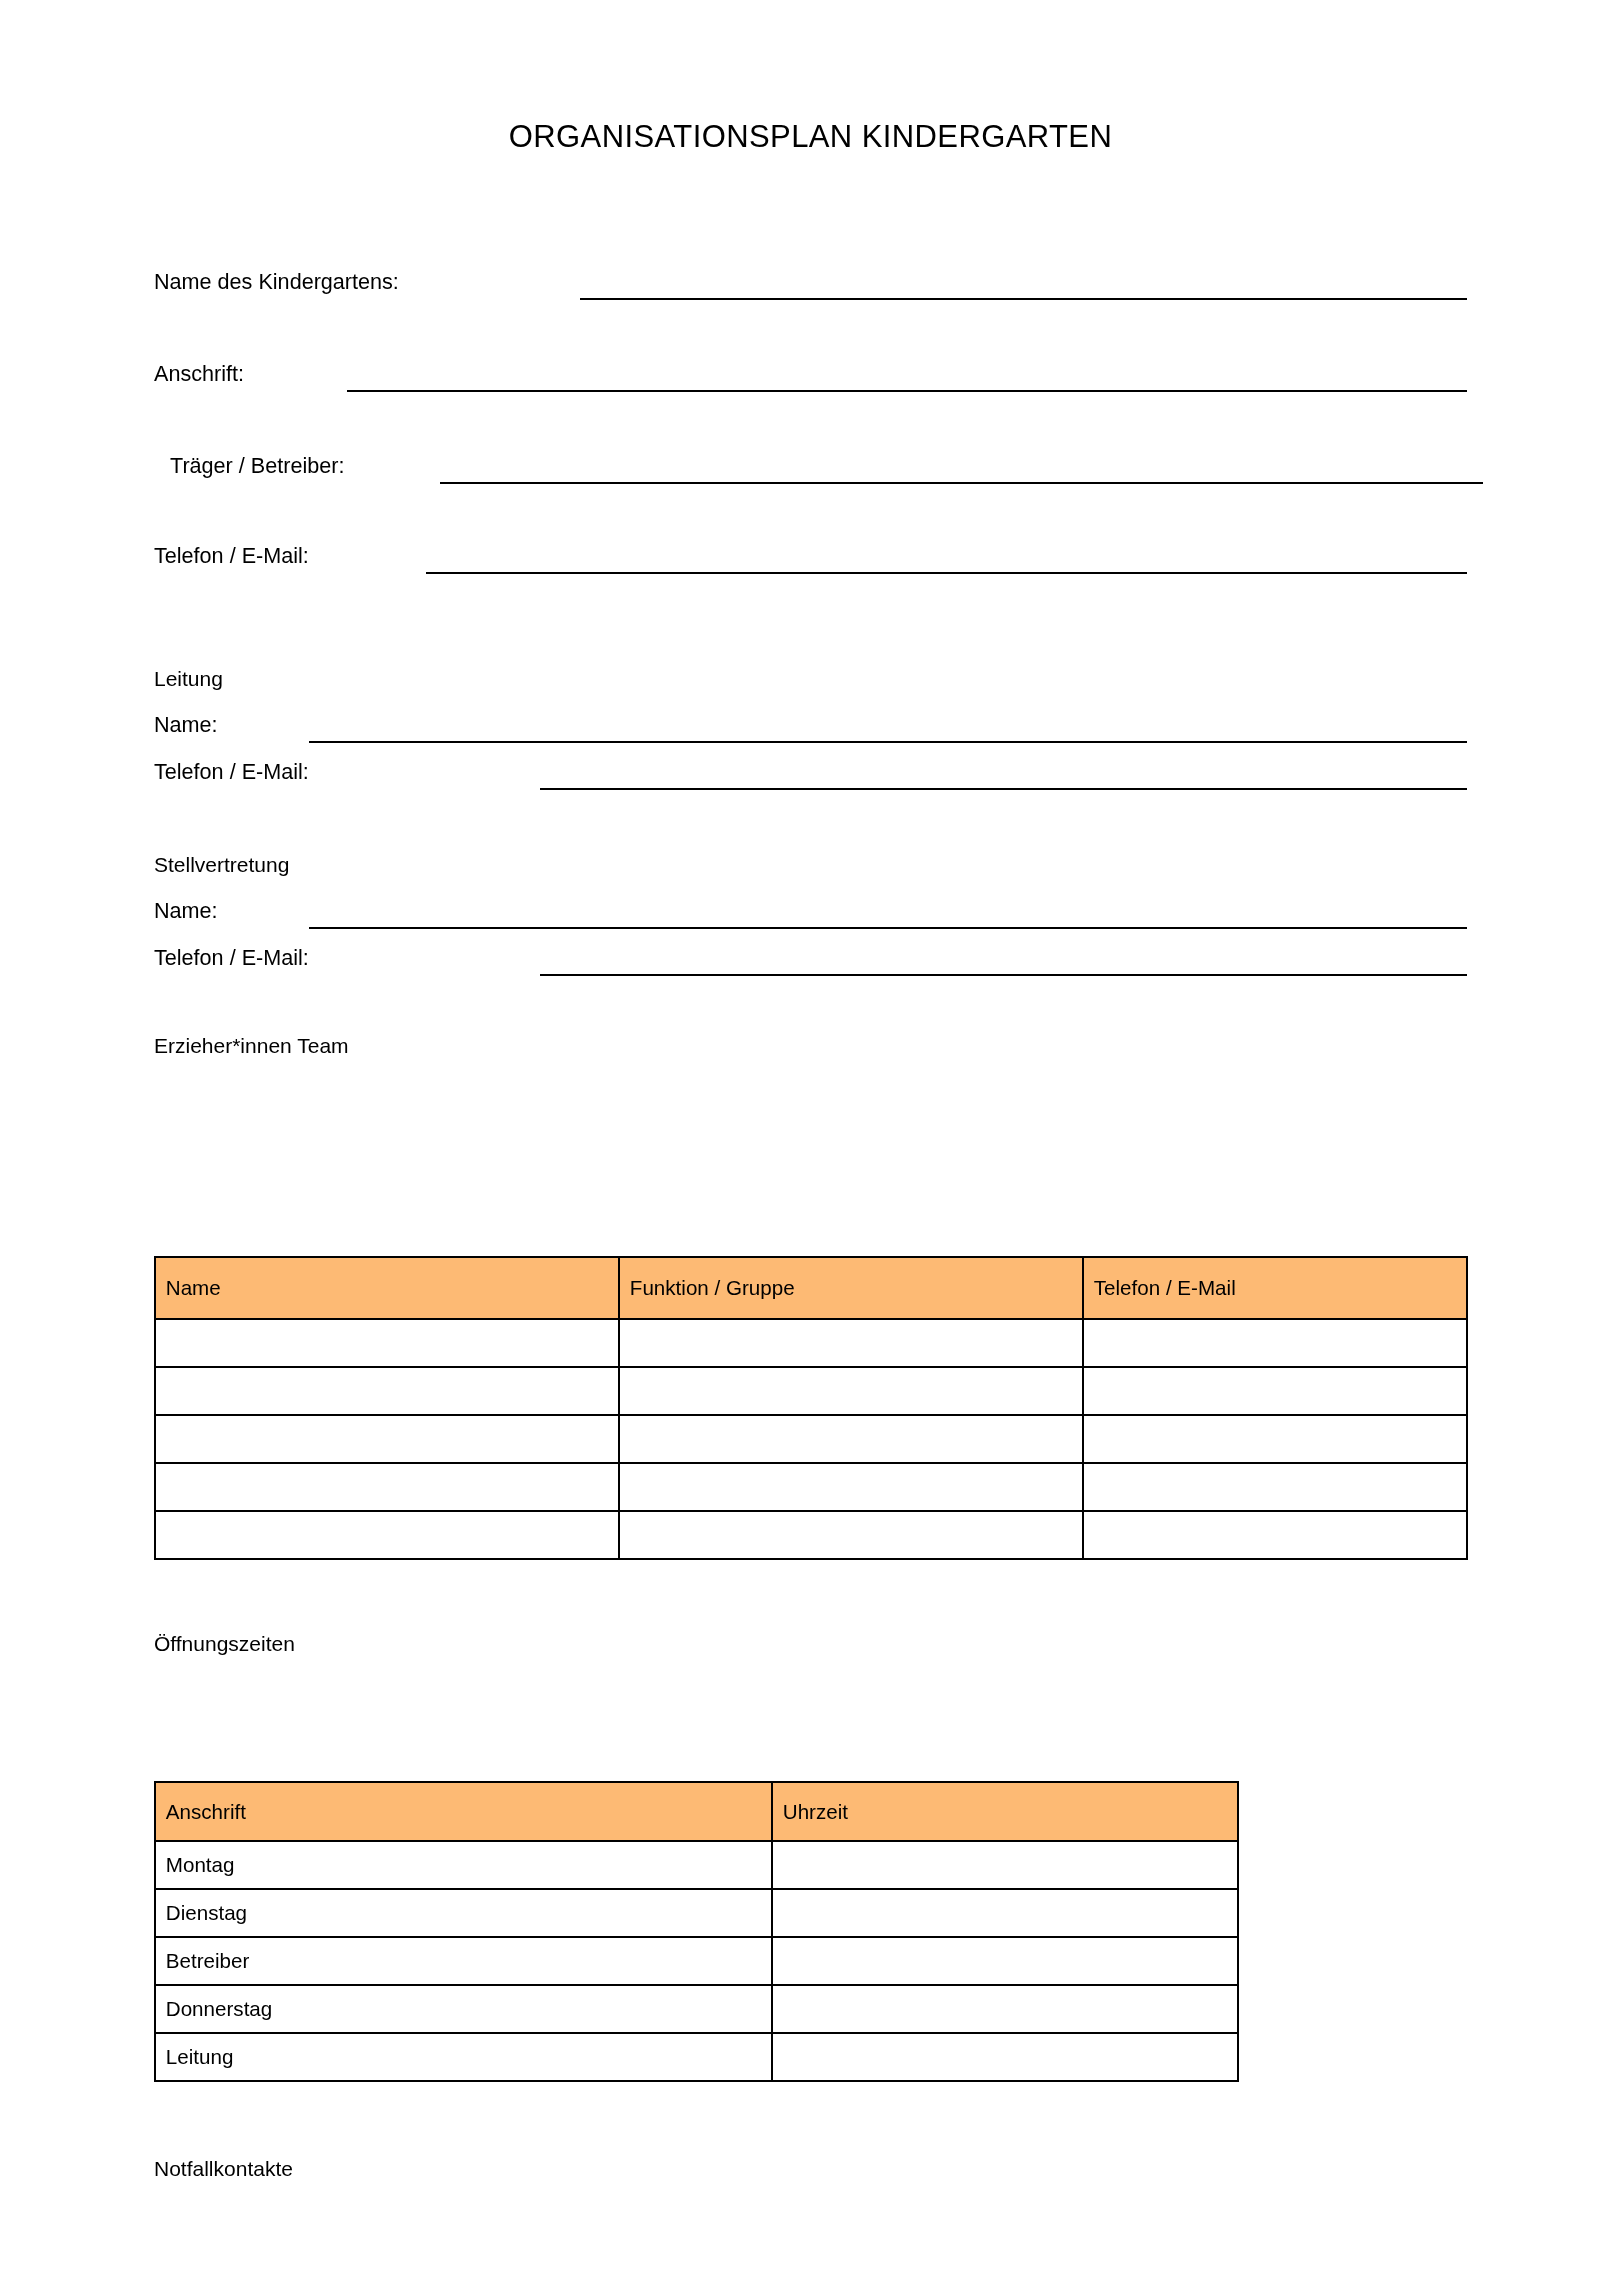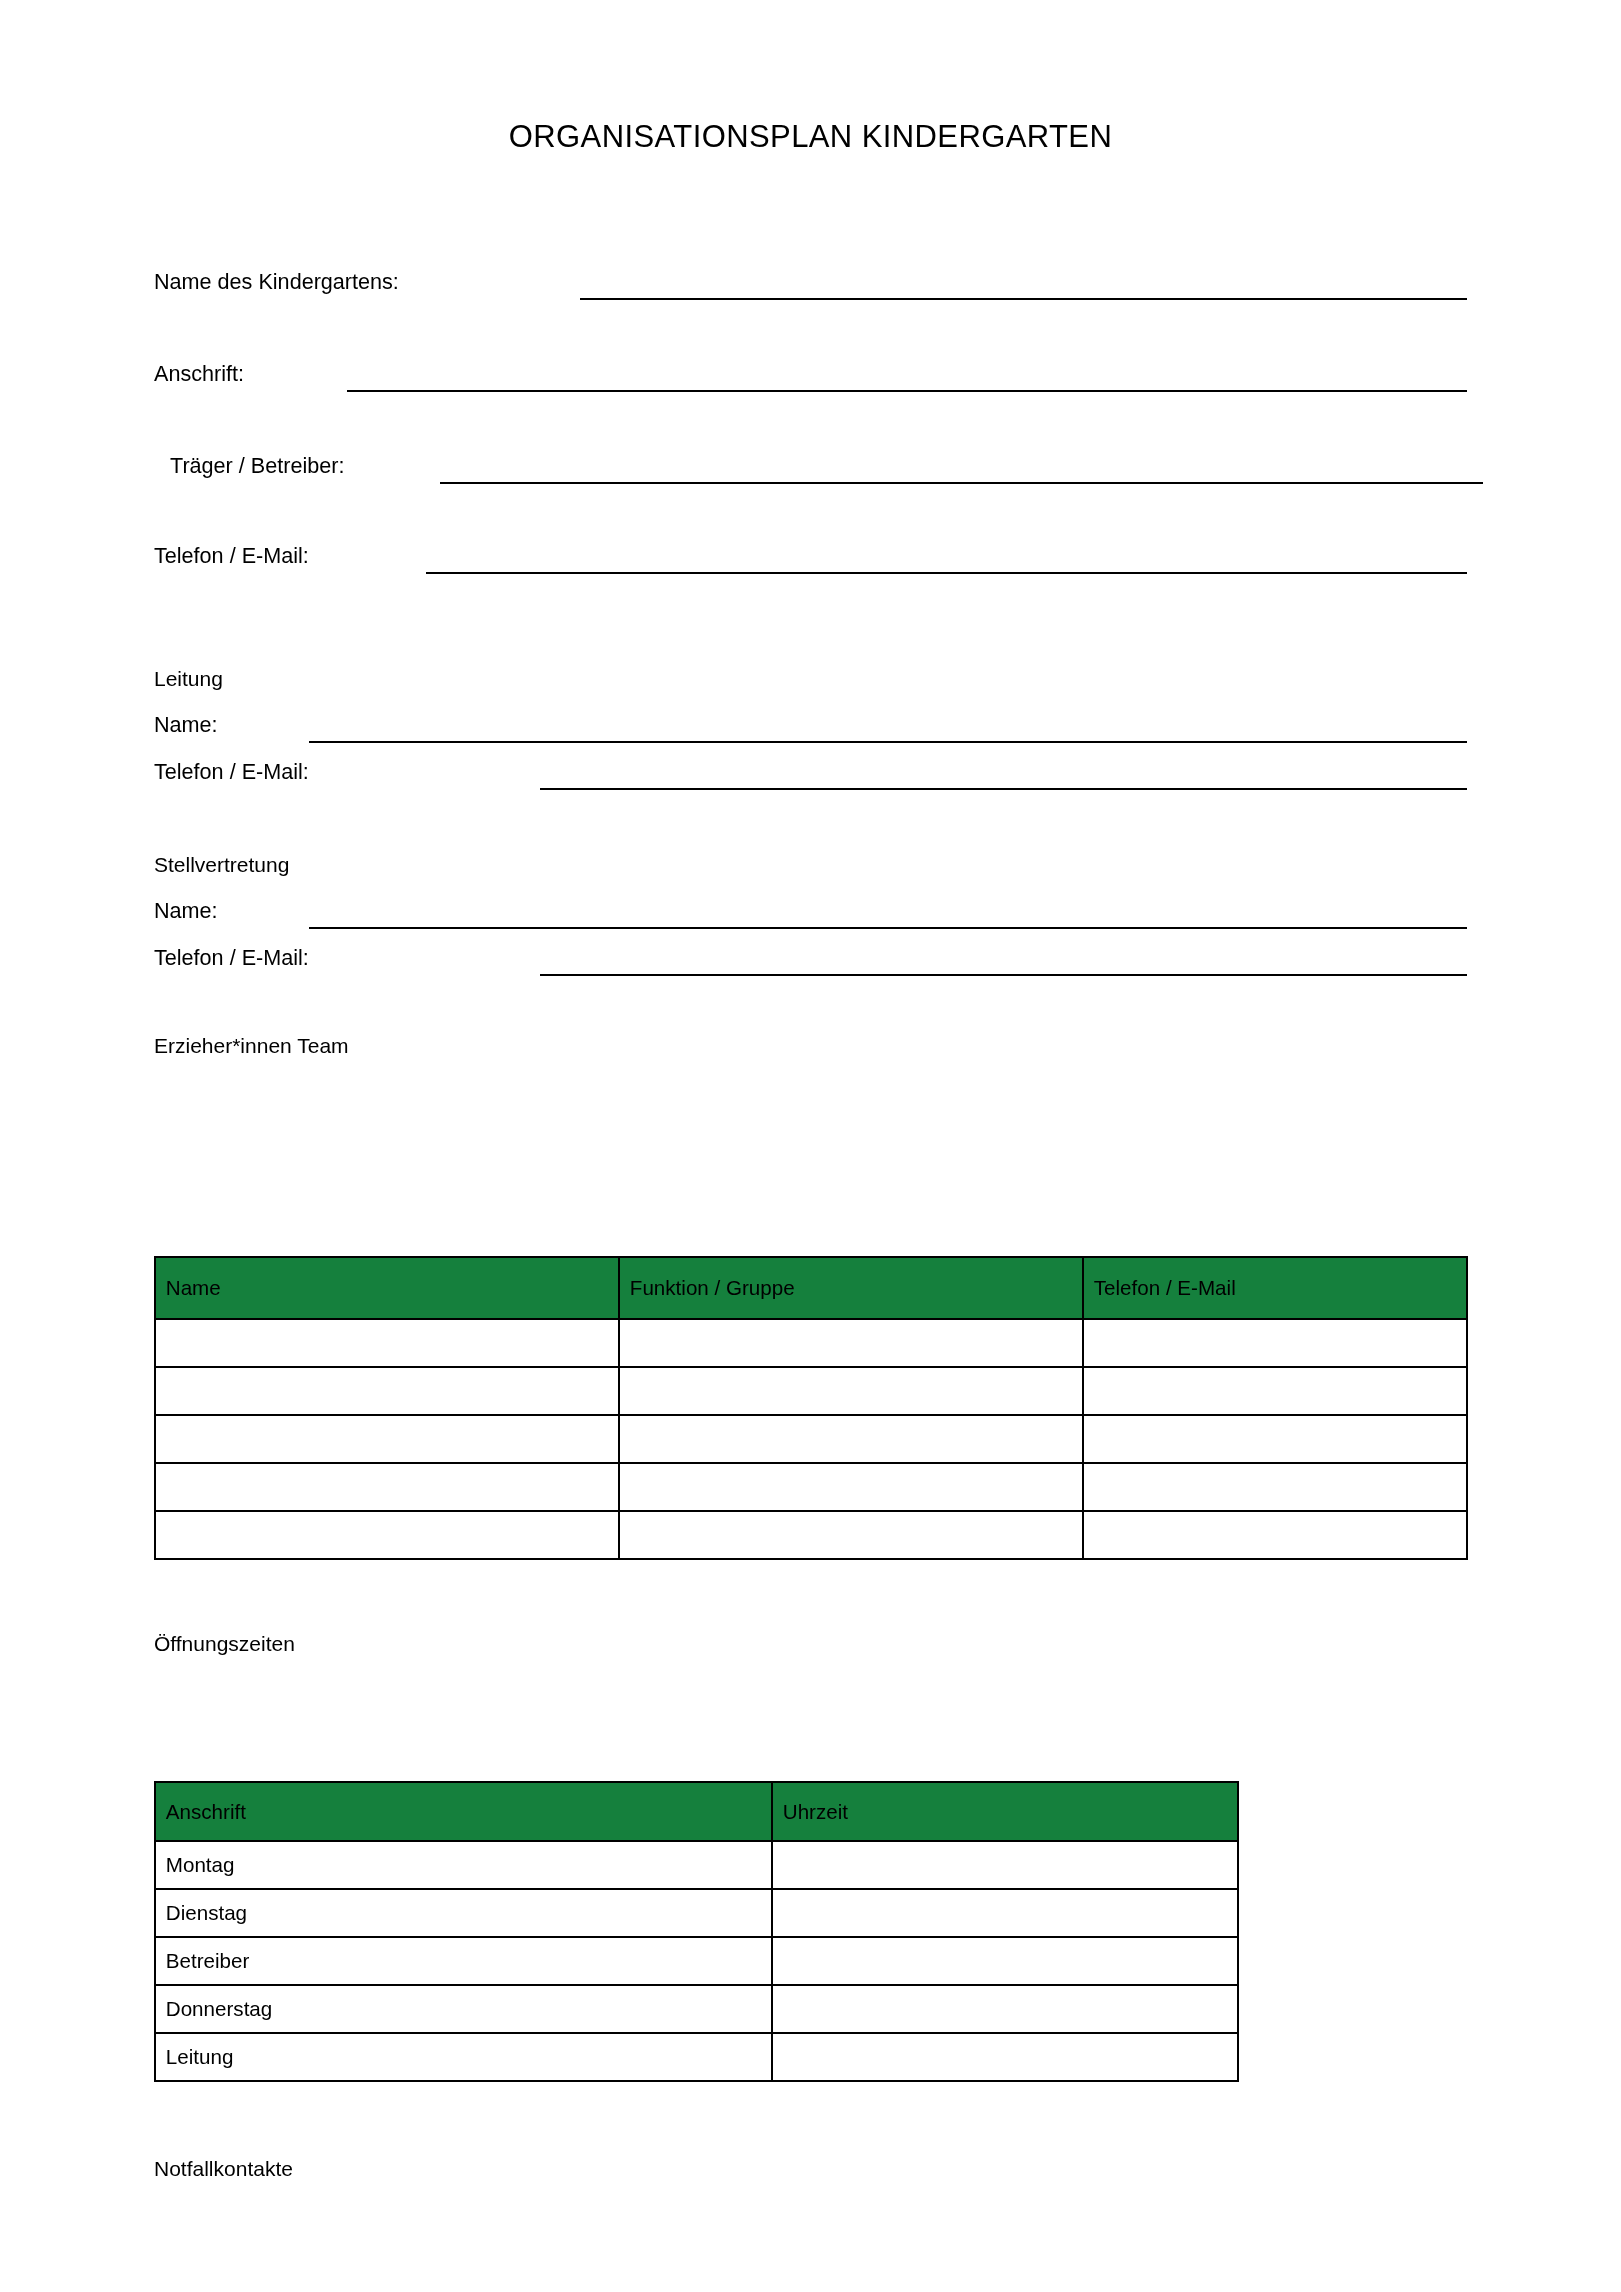--- a/index.html
+++ b/index.html
@@ -72,21 +72,21 @@
   }
   .grid-table th,
   .grid-table td {
     border: 2px solid #000000;
     padding: 0 9.8px;
     text-align: left;
     vertical-align: middle;
     font-weight: normal;
   }
   .grid-table thead th {
-    background: #15803d;
+    background: #fdba74;
     height: 60px;
   }
   .grid-table tbody td {
     height: 46px;
   }
 
   
   #team-table { left: 154px; top: 1256px; width: 1311px; }
   #team-table tbody td { height: 46px; }
 

